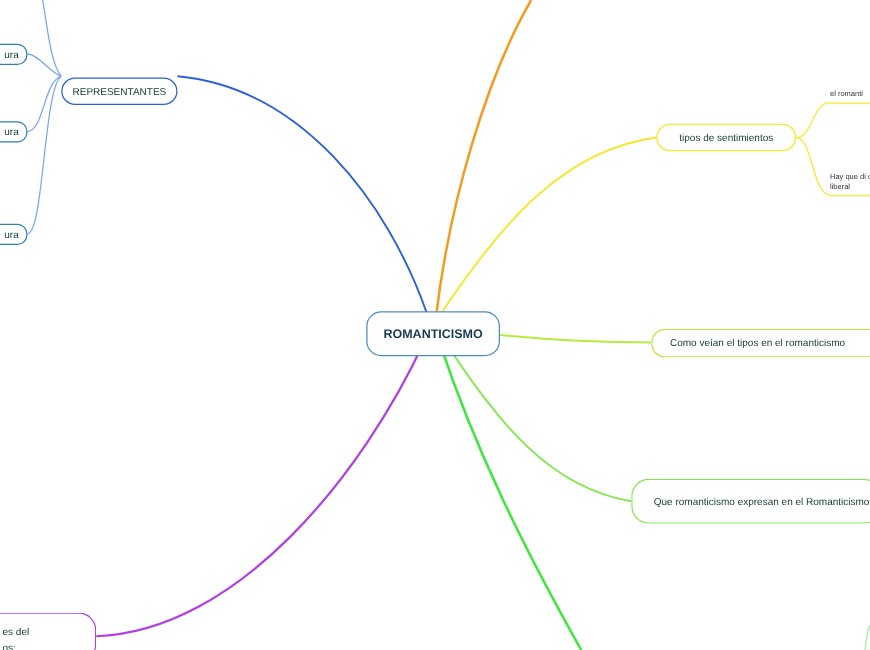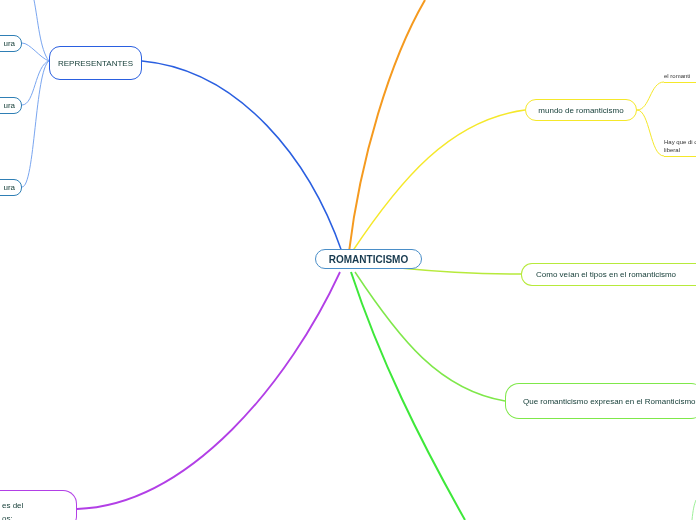--- a/index.html
+++ b/index.html
@@ -12,26 +12,26 @@
     .node {
       position: absolute; box-sizing: border-box;
       background: #ffffff;
       border-radius: 12px;
       color: #123b35;
       font-size: 8px;
       display: flex; align-items: center;
       white-space: nowrap;
     }
     .central {
-      left: 293px; top: 249px; width: 107px; height: 20px;
+      left: 293px; top: 249px; width: 107px; height: 36px;
       border: 1.5px solid #4a8ec8; border-radius: 12px;
-      justify-content: center; font-size: 10px; font-weight: bold; color: #173a4f; margin-left: 22px;
+      justify-content: center; font-size: 10px; font-weight: bold; color: #173a4f;
     }
     .rep {
-      left: 49px; top: 46px; width: 93px; height: 34px;
+      left: 49px; top: 62px; width: 93px; height: 22px;
       border: 1.5px solid #2a5fe0; border-radius: 11px;
       justify-content: center; font-size: 8px; color: #123b35;
     }
     .sub-left {
       height: 17px; border: 1.2px solid #2f7fb5; border-radius: 8px;
       padding-left: 0; justify-content: flex-end; padding-right: 6px; font-size: 8px;
     }
     .tipos {
       left: 525px; top: 99px; width: 112px; height: 22px;
       border: 1.3px solid #f5e82a; border-radius: 11px;
@@ -101,21 +101,21 @@
   <span>ura</span>
 </div>
 <div class="node sub-left" style="left:-30px; top:97px; width:52px;">
   <span>ura</span>
 </div>
 <div class="node sub-left" style="left:-30px; top:179px; width:52px;">
   <span>ura</span>
 </div>
 
 <div class="node tipos">
-  <span>mundo de romanticismo</span>
+  <span>tipos de sentimientos</span>
 </div>
 
 <div class="node leaf-yellow" style="top:66px; height:17px;">
   <span>el romanti</span>
 </div>
 <div class="node leaf-yellow" style="top:135px; height:22px;">
   <span>Hay que di o liberal</span>
 </div>
 
 <div class="node mundo">

